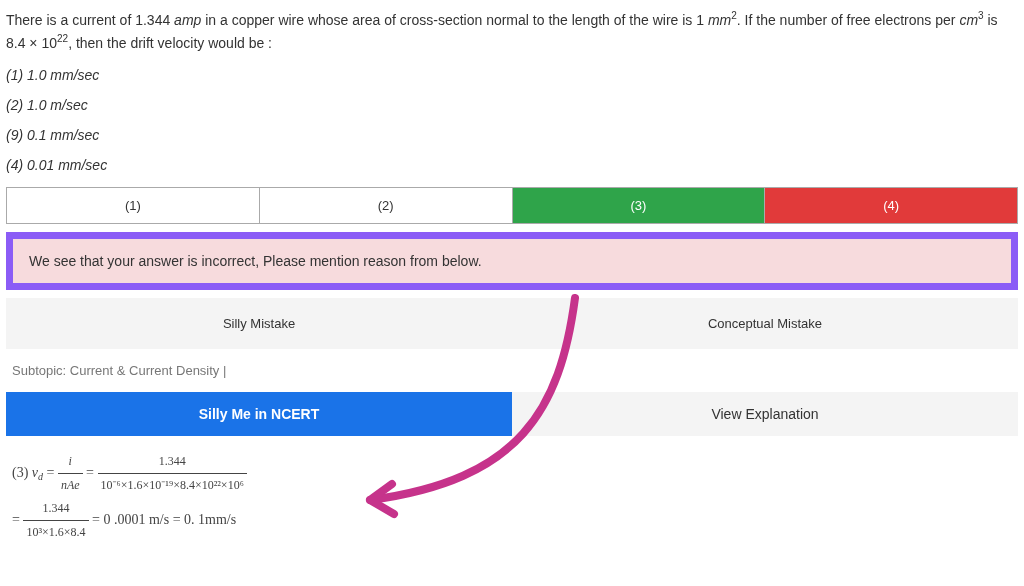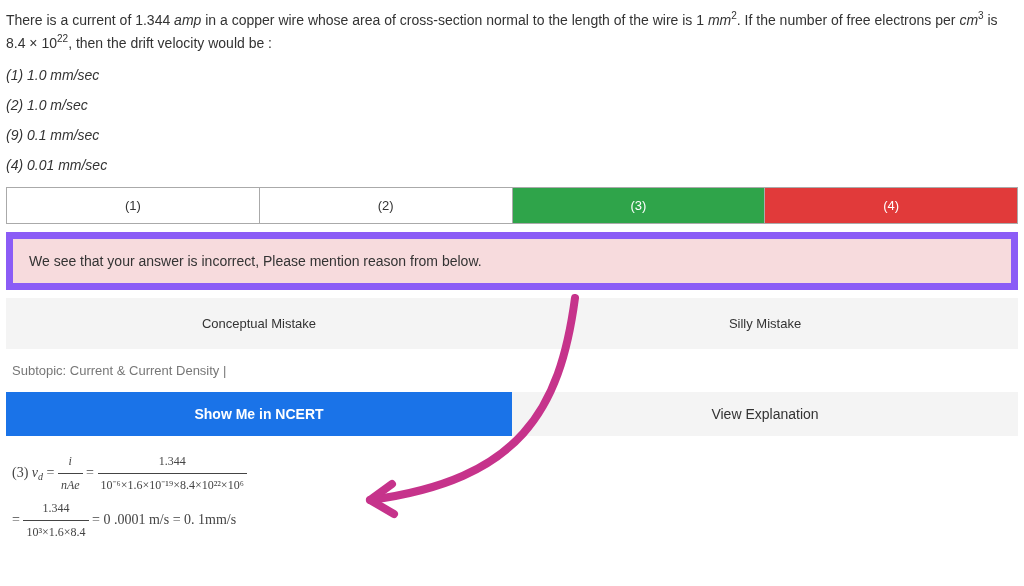--- a/index.html
+++ b/index.html
@@ -49,28 +49,28 @@
   <div class="answer-row">
     <div class="answer-cell">(1)</div>
     <div class="answer-cell">(2)</div>
     <div class="answer-cell correct">(3)</div>
     <div class="answer-cell wrong">(4)</div>
   </div>
 
   <div class="feedback-bar">We see that your answer is incorrect, Please mention reason from below.</div>
 
   <div class="reason-row">
+    <div class="reason-cell">Silly Mistake</div>
     <div class="reason-cell">Conceptual Mistake</div>
-    <div class="reason-cell">Silly Mistake</div>
   </div>
 
   <div class="subtopic">Subtopic:  Current &amp; Current Density |</div>
 
   <div class="action-row">
-    <div class="action-cell primary">Show Me in NCERT</div>
+    <div class="action-cell primary">Silly Me in NCERT</div>
     <div class="action-cell">View Explanation</div>
   </div>
 
   <div class="solution">
     <div>
       <span>(3) </span><span class="italic">v</span><span class="sub italic">d</span><span> = </span>
       <span class="frac"><span class="num italic">i</span><span class="den italic">nAe</span></span>
       <span> = </span>
       <span class="frac"><span class="num">1.344</span><span class="den">10⁻⁶×1.6×10⁻¹⁹×8.4×10²²×10⁶</span></span>
     </div>

